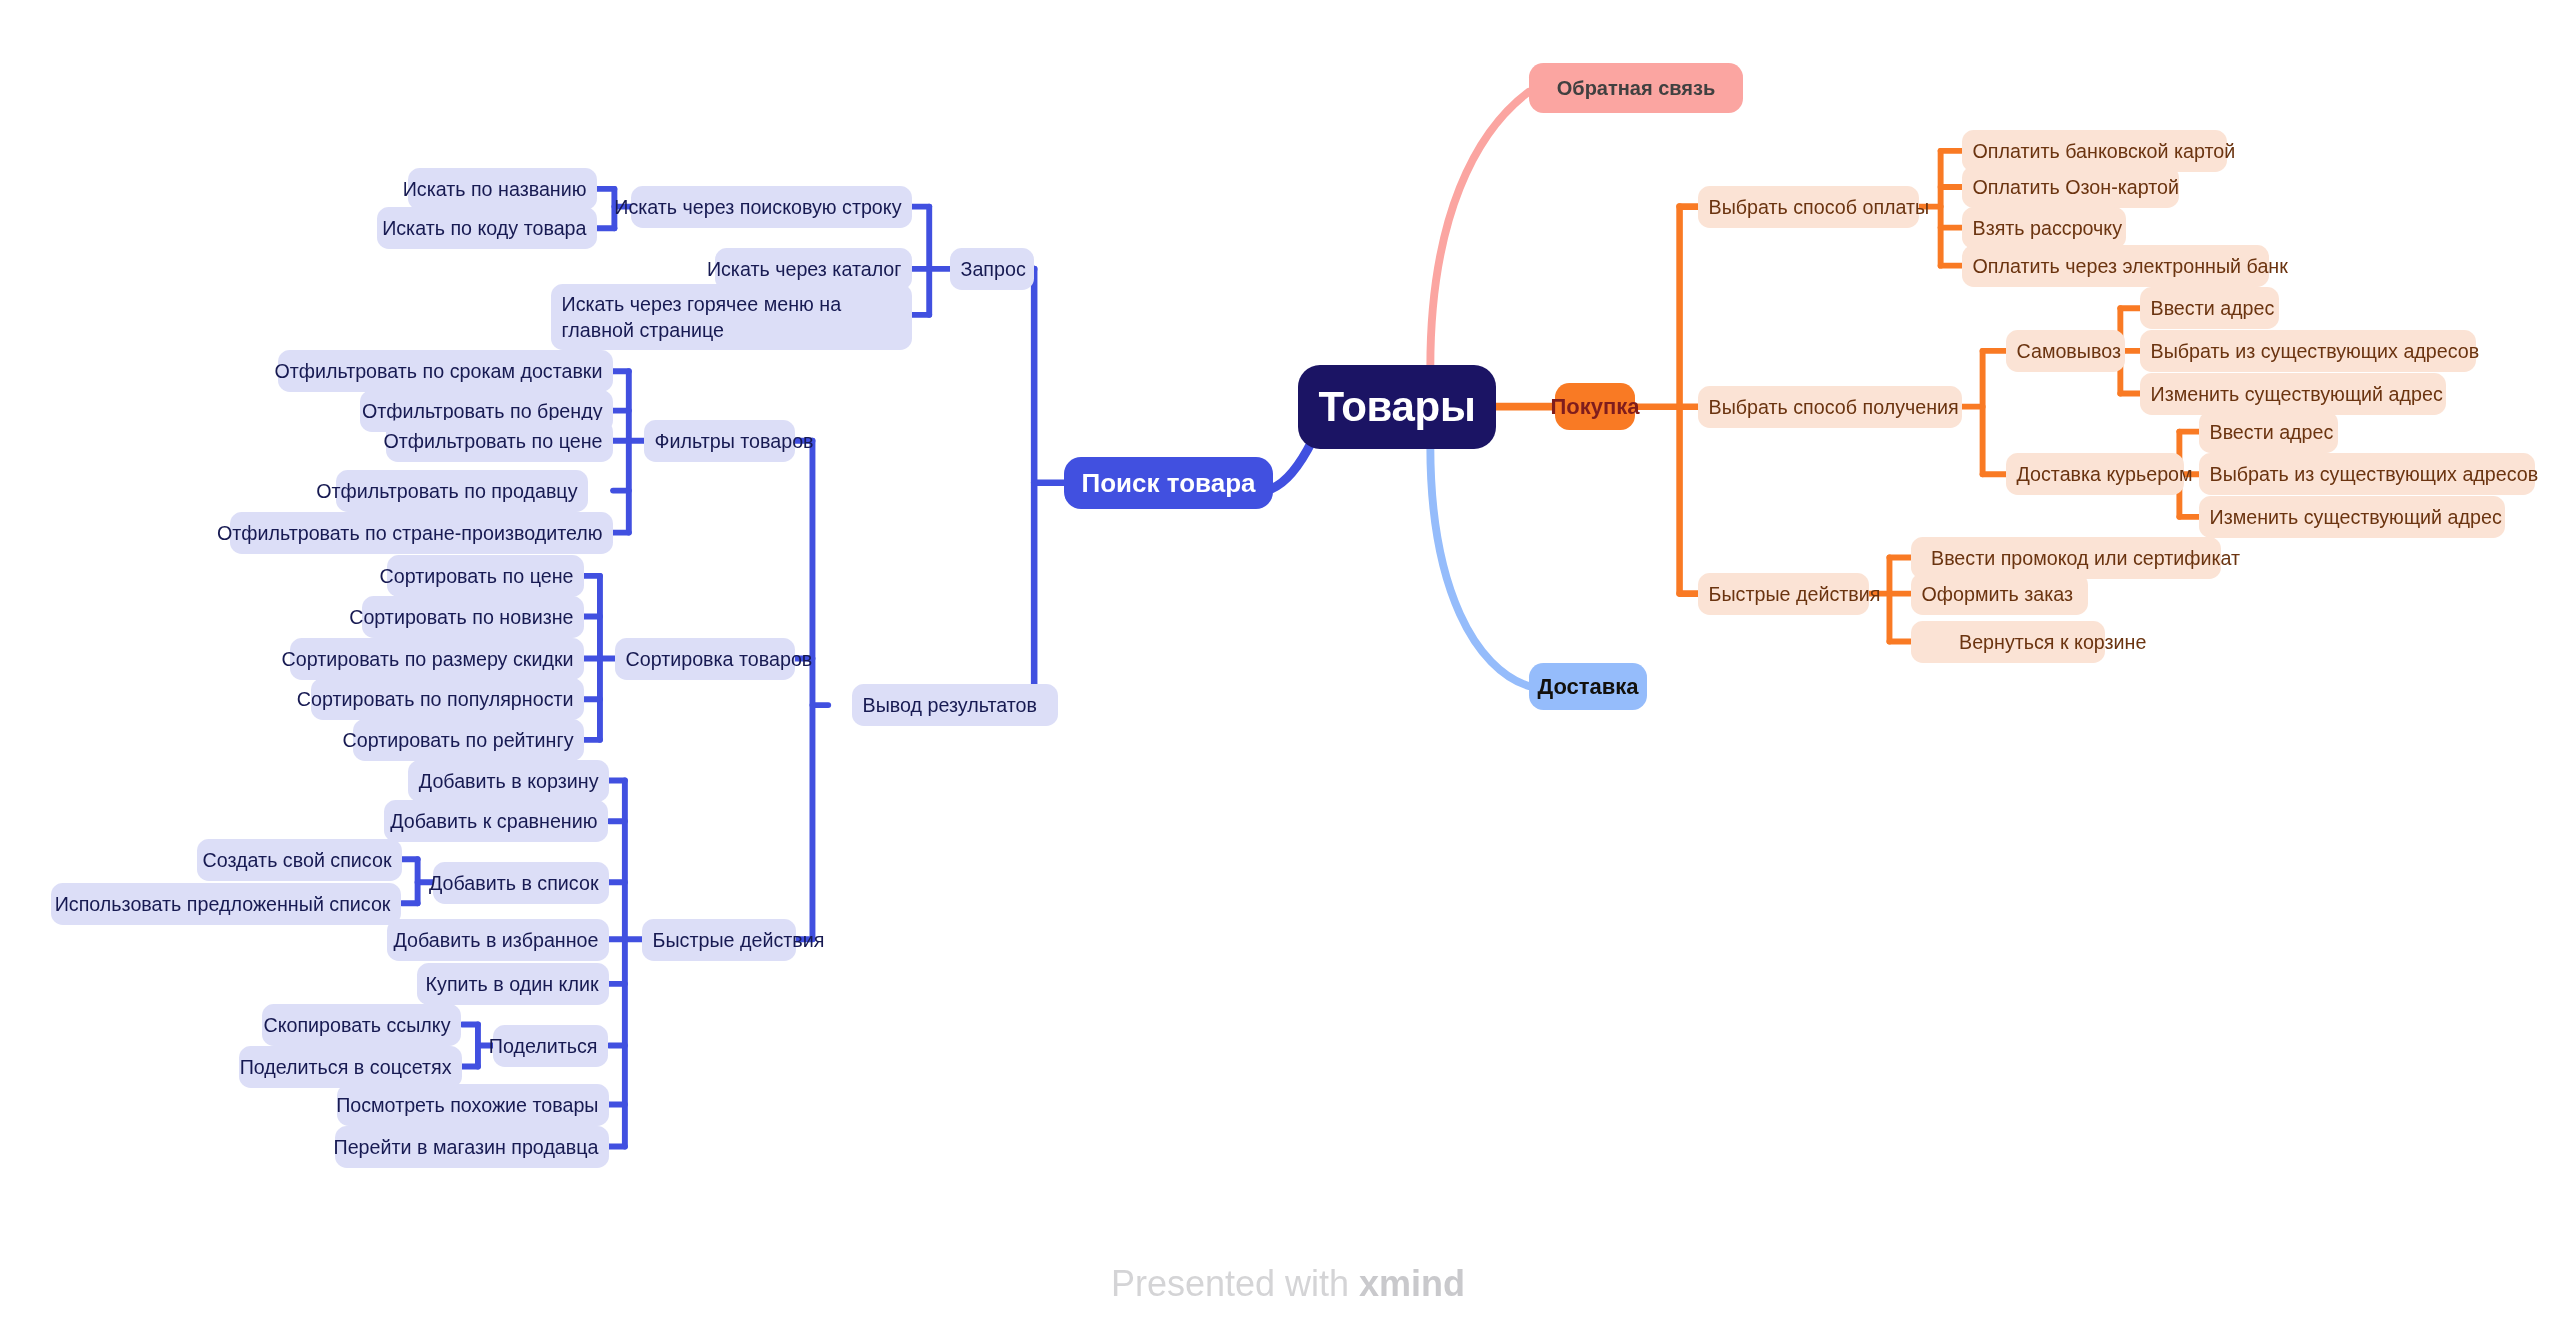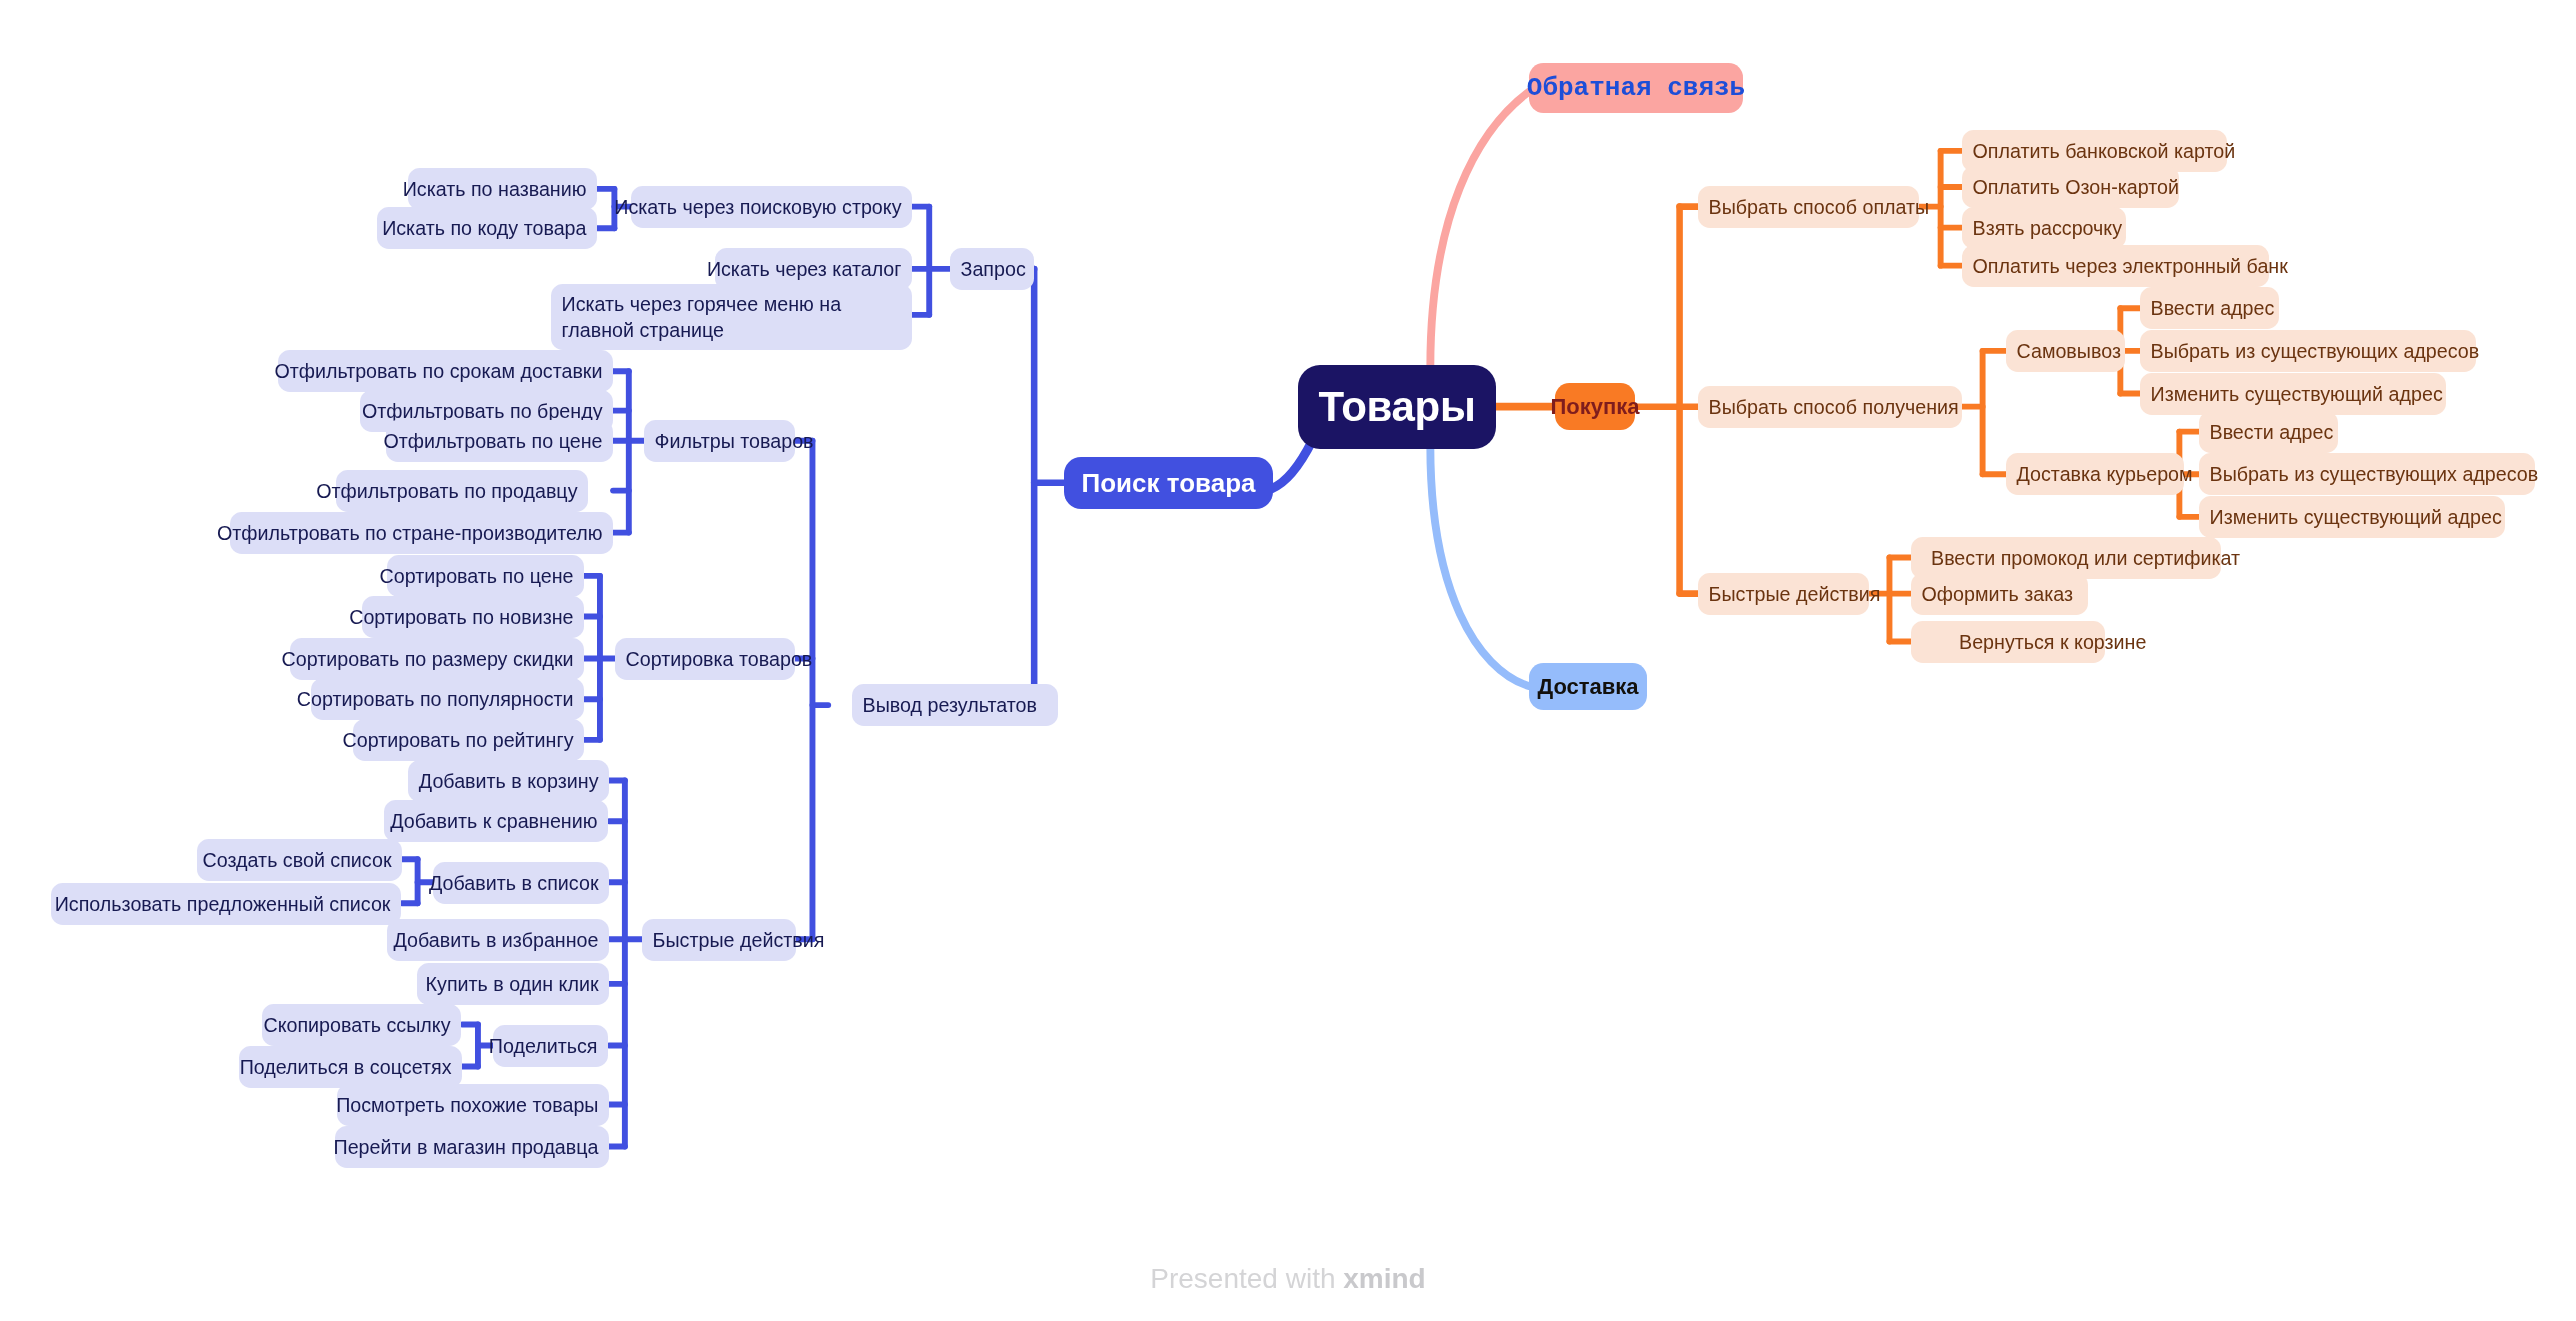--- a/index.html
+++ b/index.html
@@ -53,26 +53,25 @@
   .n-main-orange {
     background: #f97a24;
     color: #7f1d1d;
     border-radius: 14.4px;
     font-size: 22px;
     font-weight: 700;
     justify-content: center;
   }
   .n-main-pink {
     background: #fba5a1;
-    color: #1d4ed8;
+    color: #404040;
     border-radius: 14.4px;
-    font-size: 26px;
-    font-weight: 700;
-    justify-content: center;
-    font-family: Liberation Mono, monospace;
+    font-size: 20px;
+    font-weight: 700;
+    justify-content: center;
   }
   .n-main-sky {
     background: #95bcfb;
     color: #12100c;
     border-radius: 14.4px;
     font-size: 22px;
     font-weight: 700;
     justify-content: center;
   }
   
@@ -96,21 +95,21 @@
   .wrap2 {
     white-space: normal;
     align-items: center;
   }
   #footer {
     position: absolute;
     left: 0;
     top: 1263px;
     width: 2576px;
     text-align: center;
-    font-size: 28px;
+    font-size: 36px;
     color: #d4d4d6;
     font-family: "Liberation Sans", "DejaVu Sans", sans-serif;
   }
   #footer b { color: #c9c9cc; font-weight: 700; }
 </style>
 </head>
 <body>
 
 <div id="canvas">
 

